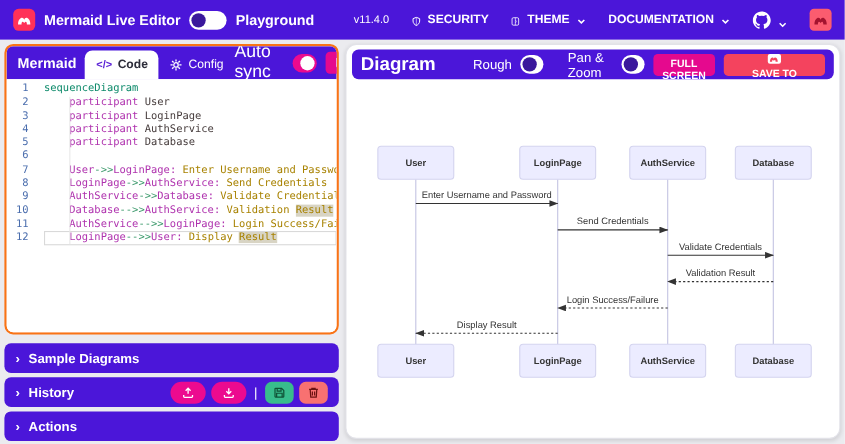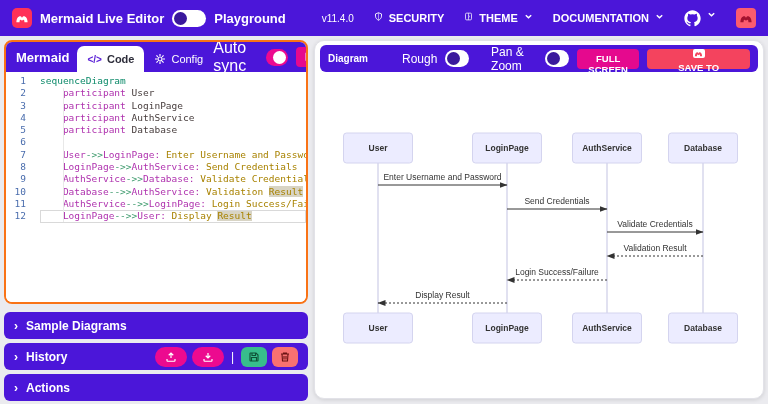--- a/index.html
+++ b/index.html
@@ -15,21 +15,21 @@
   .brand-title { font-size:13px; font-weight:bold; }
   .toggle { width:34px; height:17px; border-radius:9px; position:relative; display:inline-block; }
   .toggle .knob { width:13px; height:13px; border-radius:50%; position:absolute; top:2px; }
   .toggle.off-white { background:#fff; }
   .toggle.off-white .knob { background:#3a189c; left:2px; }
   .toggle.on-pink { background:#ec0a8f; }
   .toggle.on-pink .knob { background:#fff; right:2px; }
   .topbar .spacer { flex:1; }
   .nav { display:flex; align-items:center; gap:20px; font-size:11px; font-weight:bold; }
   .nav .ver { font-weight:normal; font-size:10px; }
-  .nav-item { display:flex; align-items:flex-start; gap:6px; cursor:pointer; }
+  .nav-item { display:flex; align-items:flex-end; gap:6px; cursor:pointer; }
   .chev { width:9px; height:9px; }
   .logo-right { width:20px; height:20px; border-radius:4px; background:#fb5c6f; display:flex; align-items:center; justify-content:center; }
   .logo-right svg { width:14px; height:14px; }
 
   
   .left-card { position:absolute; left:4px; top:40px; width:304px; height:264px;
                border:2px solid #f97316; border-radius:8px; background:#fff; overflow:hidden; }
   .panel-head { height:30px; background:#4b16d9; display:flex; align-items:flex-end; color:#fff; padding:0 6px; position:relative; }
   .panel-title { font-size:13px; font-weight:bold; align-self:center; margin-right:8px; margin-left:4px; }
   .tab { display:flex; align-items:center; gap:5px; font-size:11px; padding:0 10px; height:26px; border-radius:7px 7px 0 0; cursor:pointer; }
@@ -67,21 +67,21 @@
   .mini-btn.pink { background:#ec0a8f; color:#fff; }
   .mini-btn.green { background:#38bd8c; color:#14532d; }
   .mini-btn.red { background:#f87171; color:#7f1d1d; }
   .btn-sep { color:#fff; font-size:12px; margin:0 2px; }
 
   
   .right-card { position:absolute; left:314px; top:40px; width:450px; height:359px; background:#fff;
                 border-radius:10px; border:1px solid #e2e2e8; box-shadow:0 1px 4px rgba(0,0,0,.12); }
   .diag-head { position:absolute; left:5px; top:4px; width:438px; height:27px; background:#4b16d9; border-radius:6px;
                display:flex; align-items:center; color:#fff; padding:0 8px; gap:8px; }
-  .diag-title { font-size:10px; font-weight:bold; margin-right:26px; }
+  .diag-title { font-size:17px; font-weight:bold; margin-right:26px; }
   .diag-label { font-size:12px; }
   .pill-btn { border:none; border-radius:4px; color:#fff; font-size:9.5px; font-weight:bold; height:20px;
               padding:0 8px; display:flex; align-items:center; gap:4px; cursor:pointer;flex-direction:column; }
   .pill-btn.fs { background:#e5098e; margin-left:auto; }
   .pill-btn.save { background:#f4435e; }
   .pill-btn .msq { width:12px; height:12px; background:#fff; border-radius:2px; display:flex; align-items:center; justify-content:center; }
   .canvas { position:absolute; left:5px; top:36px; width:438px; height:318px; background:#fff; }
   .canvas svg { position:absolute; left:0; top:0; }
   .actor { fill:#ececff; stroke:#d4d4ef; stroke-width:1; }
   .actor-label { font-size:8.5px; font-weight:bold; fill:#333; text-anchor:middle; font-family:"Liberation Sans",sans-serif; }

